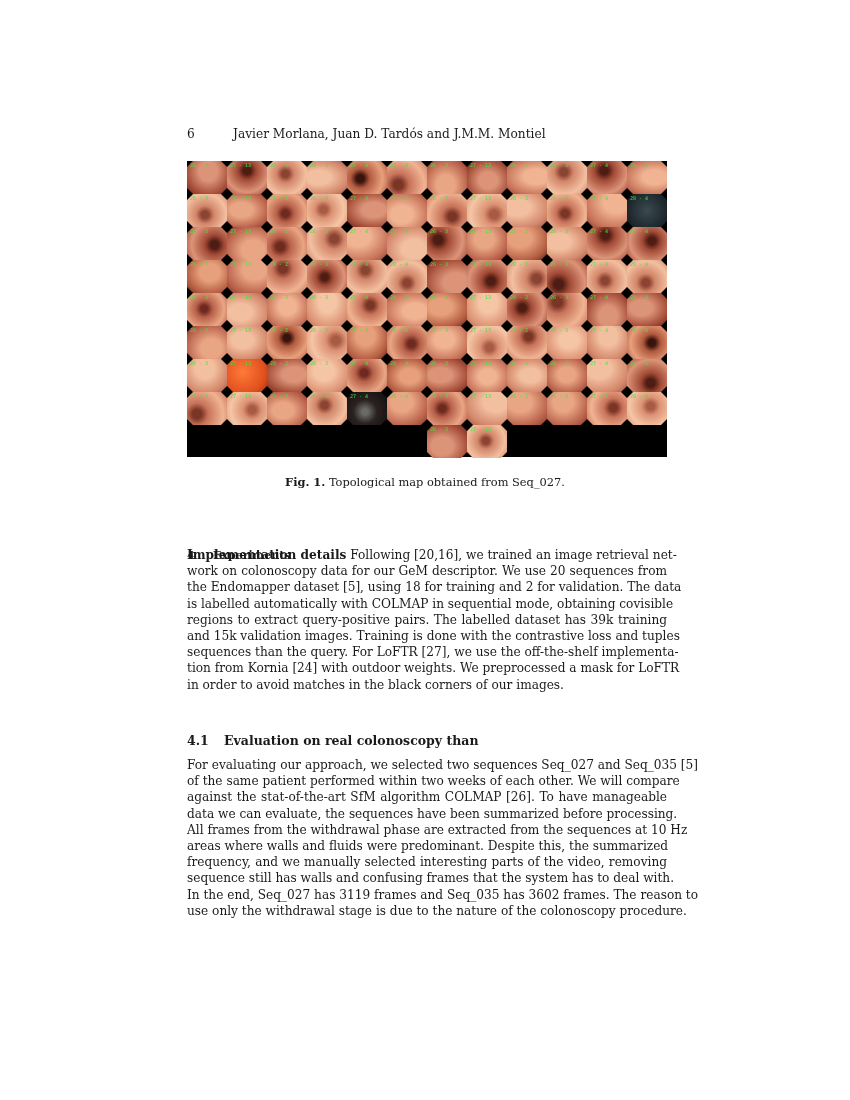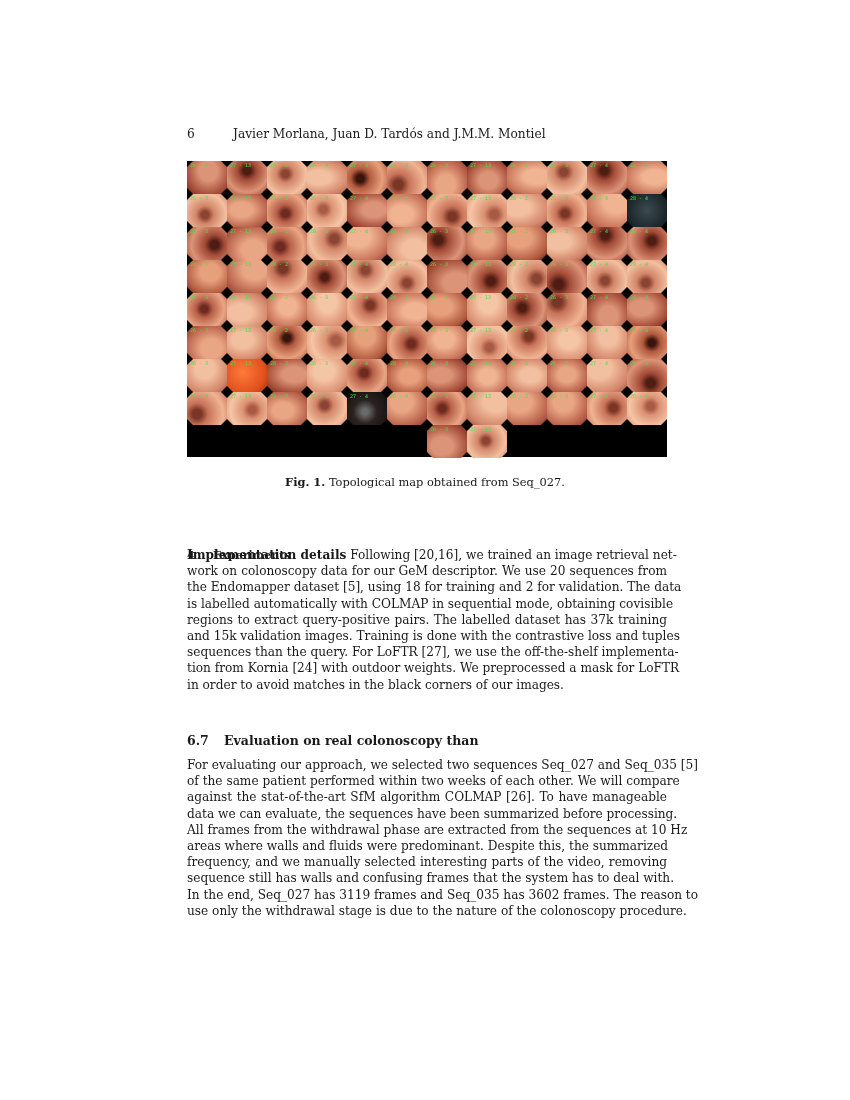--- a/index.html
+++ b/index.html
@@ -340,29 +340,29 @@
 
 <div class="section-title">
   <span class="num">4</span><span>Experiments</span>
 </div>
 
 <div class="para" style="top:547px;">
   <span class="line"><b class="run">Implementation details</b><span> Following [20,16], we trained an image retrieval net-</span></span>
   <span class="line">work on colonoscopy data for our GeM descriptor. We use 20 sequences from</span>
   <span class="line">the Endomapper dataset [5], using 18 for training and 2 for validation. The data</span>
   <span class="line">is labelled automatically with COLMAP in sequential mode, obtaining covisible</span>
-  <span class="line">regions to extract query-positive pairs. The labelled dataset has 37k training</span>
+  <span class="line">regions to extract query-positive pairs. The labelled dataset has 39k training</span>
   <span class="line">and 15k validation images. Training is done with the contrastive loss and tuples</span>
   <span class="line">sequences than the query. For LoFTR [27], we use the off-the-shelf implementa-</span>
   <span class="line">tion from Kornia [24] with outdoor weights. We preprocessed a mask for LoFTR</span>
   <span class="line last">in order to avoid matches in the black corners of our images.</span>
 </div>
 
 <div class="sub-title">
-  <span class="num">6.7</span><span>Evaluation on real colonoscopy than</span>
+  <span class="num">4.1</span><span>Evaluation on real colonoscopy than</span>
 </div>
 
 <div class="para" style="top:757px;">
   <span class="line">For evaluating our approach, we selected two sequences Seq_027 and Seq_035 [5]</span>
   <span class="line">of the same patient performed within two weeks of each other. We will compare</span>
   <span class="line">against the stat-of-the-art SfM algorithm COLMAP [26]. To have manageable</span>
   <span class="line">data we can evaluate, the sequences have been summarized before processing.</span>
   <span class="line">All frames from the withdrawal phase are extracted from the sequences at 10 Hz</span>
   <span class="line">areas where walls and fluids were predominant. Despite this, the summarized</span>
   <span class="line">frequency, and we manually selected interesting parts of the video, removing</span>

